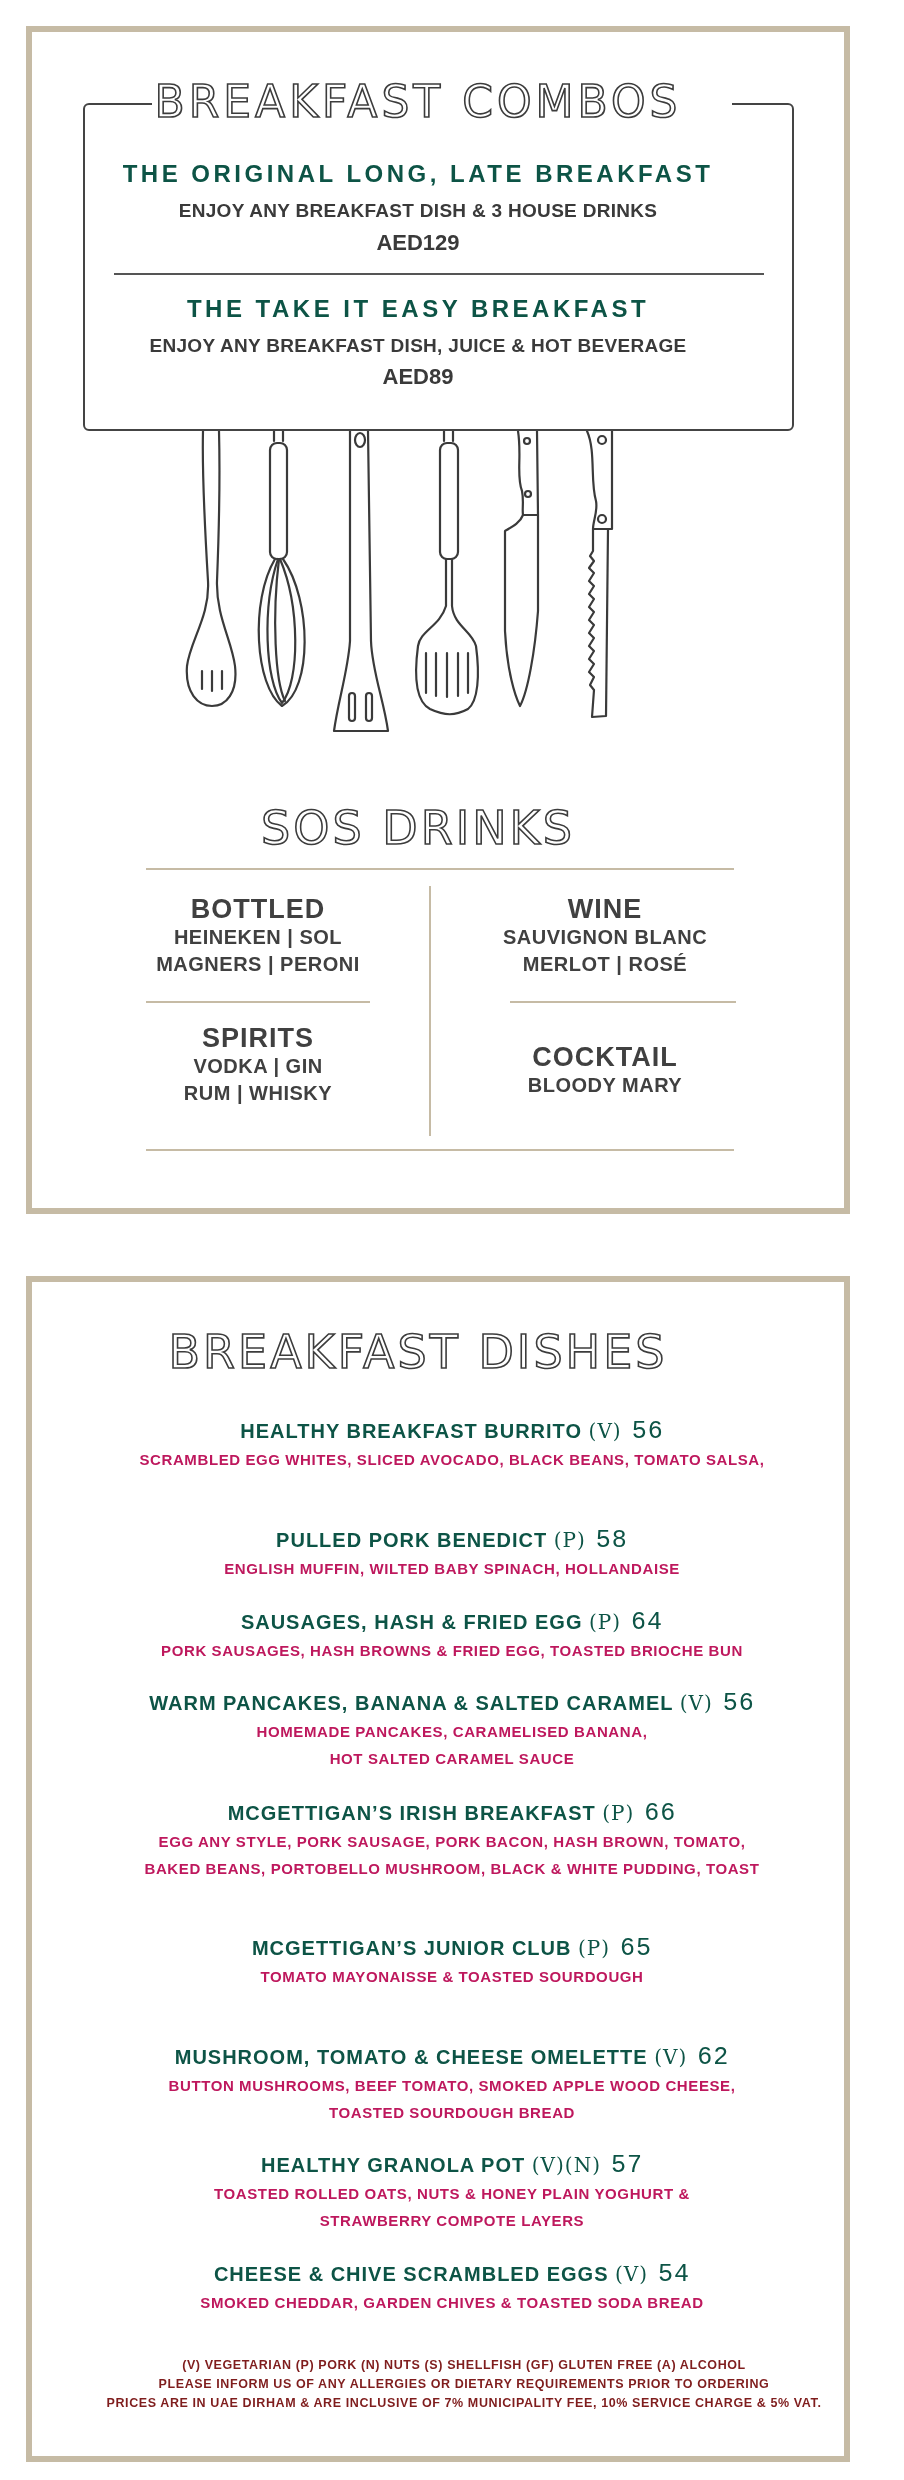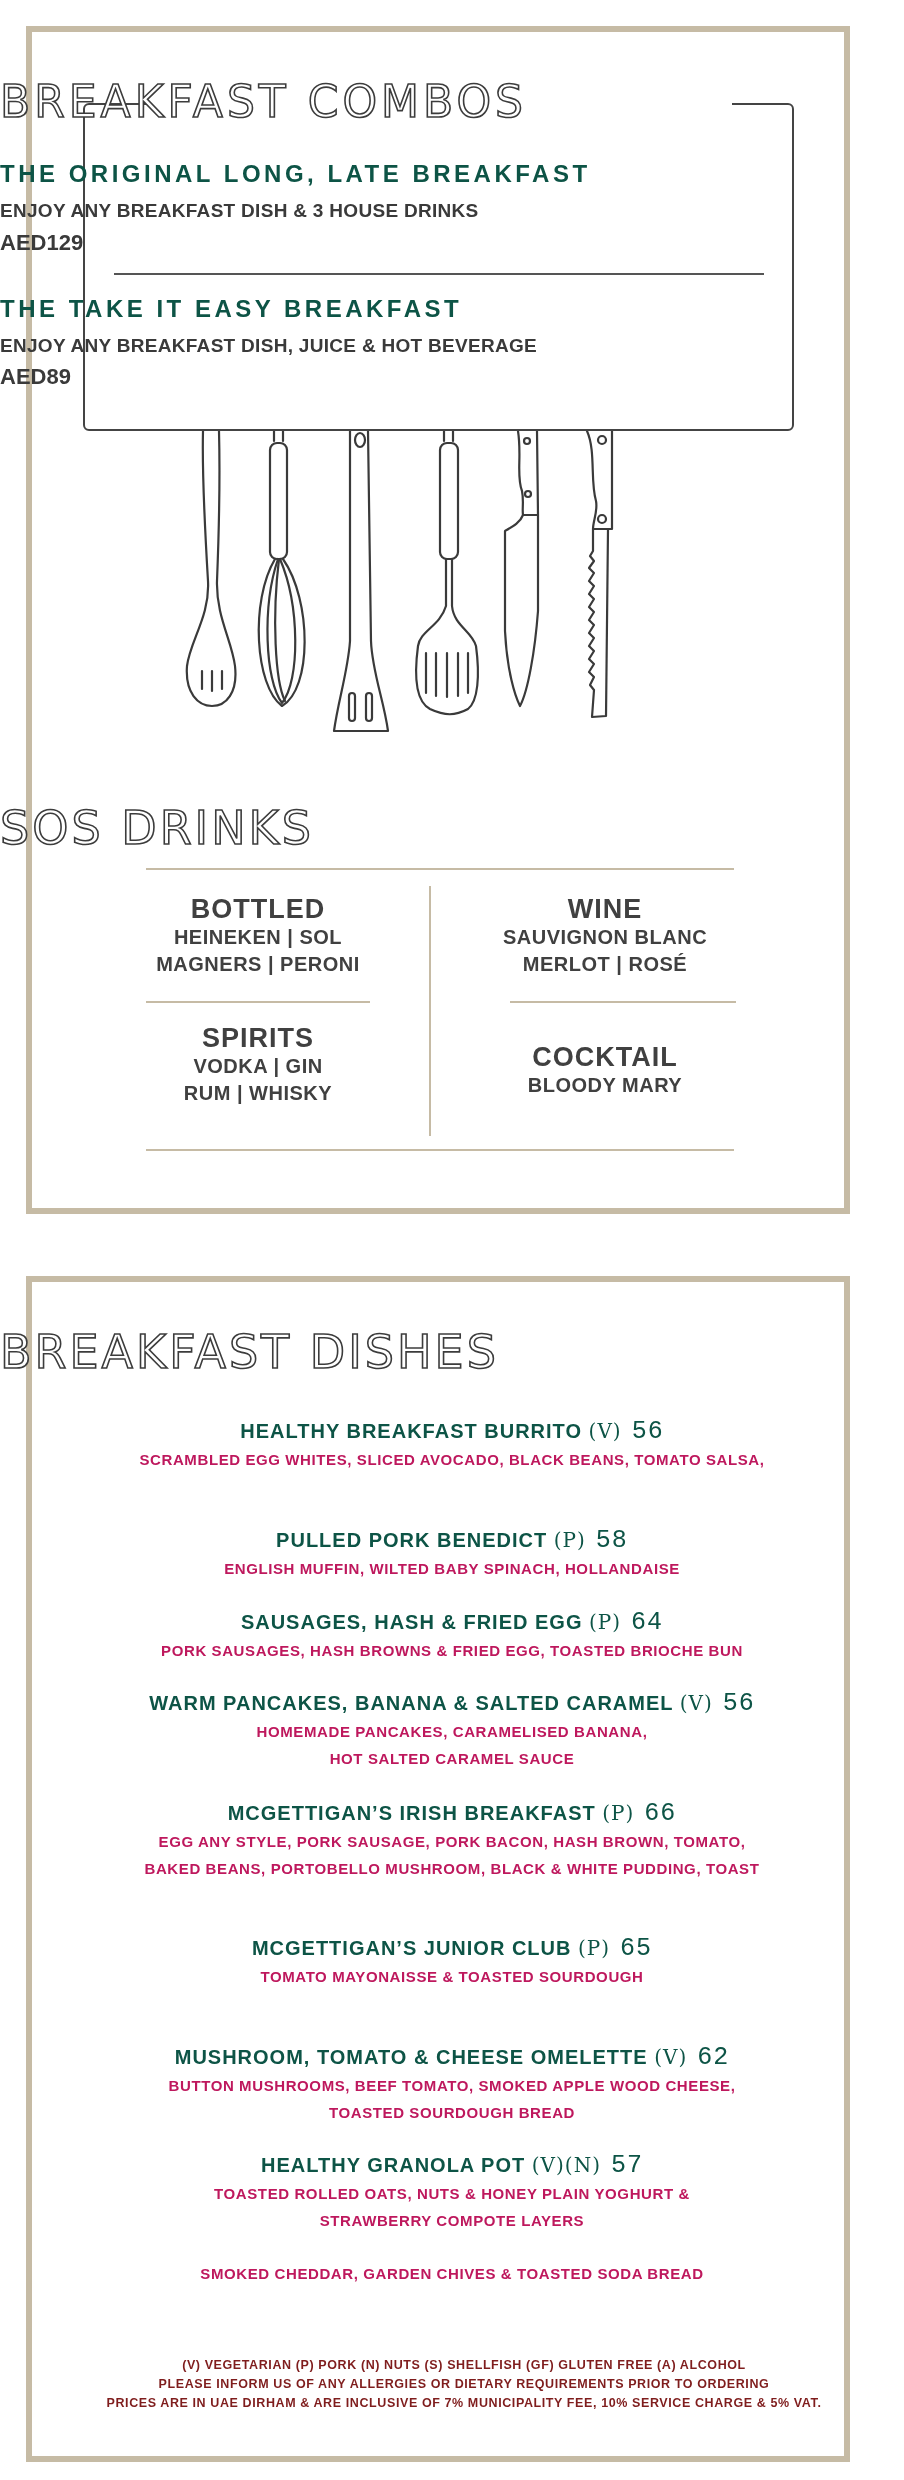--- a/index.html
+++ b/index.html
@@ -2,21 +2,21 @@
 <html><head>
 <meta charset="utf-8">
 <style>
   html, body { margin: 0; padding: 0; background: #ffffff; }
   body { width: 904px; height: 2480px; position: relative; overflow: hidden;
          font-family: "DejaVu Sans", sans-serif; }
   .frame { position: absolute; left: 26px; width: 812px; border: 6px solid #c6bba5; background: #fff; box-sizing: content-box; }
   #frame1 { top: 26px; height: 1176px; }
   #frame2 { top: 1276px; height: 1174px; }
 
-  .abs { position: absolute; left: 0; width: 836px; text-align: left; }
+  .abs { position: absolute; left: 0; width: 836px; text-align: center; }
   .outline-title { font-family: "DejaVu Sans", sans-serif; font-weight: 400; color: #ffffff;
     -webkit-text-stroke: 1.6px #3c3c3c; letter-spacing: 3px; white-space: nowrap; }
 
   
   .combo-box { position: absolute; left: 83px; top: 103px; width: 711px; height: 328px;
     border: 2px solid #444; border-radius: 6px; box-sizing: border-box; }
   .combo-title-mask { position: absolute; left: 152px; top: 78px; width: 580px; height: 52px; background: #fff; }
   .combo-title { top: 76px; font-size: 44px; line-height: 52px; letter-spacing: 4px; }
   .green { color: #0d5446; }
   .dark { color: #3a3a3a; }
@@ -175,20 +175,21 @@
   <div class="dish-desc">TOASTED SOURDOUGH BREAD</div>
 </div>
 
 <div class="dish" style="top:2151px;">
   <div class="dish-name"><span>HEALTHY GRANOLA POT</span> <span class="dish-tag">(V)(N)</span><span class="dish-price">57</span></div>
   <div class="dish-desc">TOASTED ROLLED OATS, NUTS &amp; HONEY PLAIN YOGHURT &amp;</div>
   <div class="dish-desc">STRAWBERRY COMPOTE LAYERS</div>
 </div>
 
 <div class="dish" style="top:2260px;">
+  <div class="dish-name"><span>CHEESE &amp; CHIVE SCRAMBLED EGGS</span> <span class="dish-tag">(V)</span><span class="dish-price">54</span></div>
   <div class="dish-desc">SMOKED CHEDDAR, GARDEN CHIVES &amp; TOASTED SODA BREAD</div>
 </div>
 
 <div class="footer">
   <div>(V) VEGETARIAN (P) PORK (N) NUTS (S) SHELLFISH (GF) GLUTEN FREE (A) ALCOHOL</div>
   <div>PLEASE INFORM US OF ANY ALLERGIES OR DIETARY REQUIREMENTS PRIOR TO ORDERING</div>
   <div>PRICES ARE IN UAE DIRHAM &amp; ARE INCLUSIVE OF 7% MUNICIPALITY FEE, 10% SERVICE CHARGE &amp; 5% VAT.</div>
 </div>
 
 </body></html>

